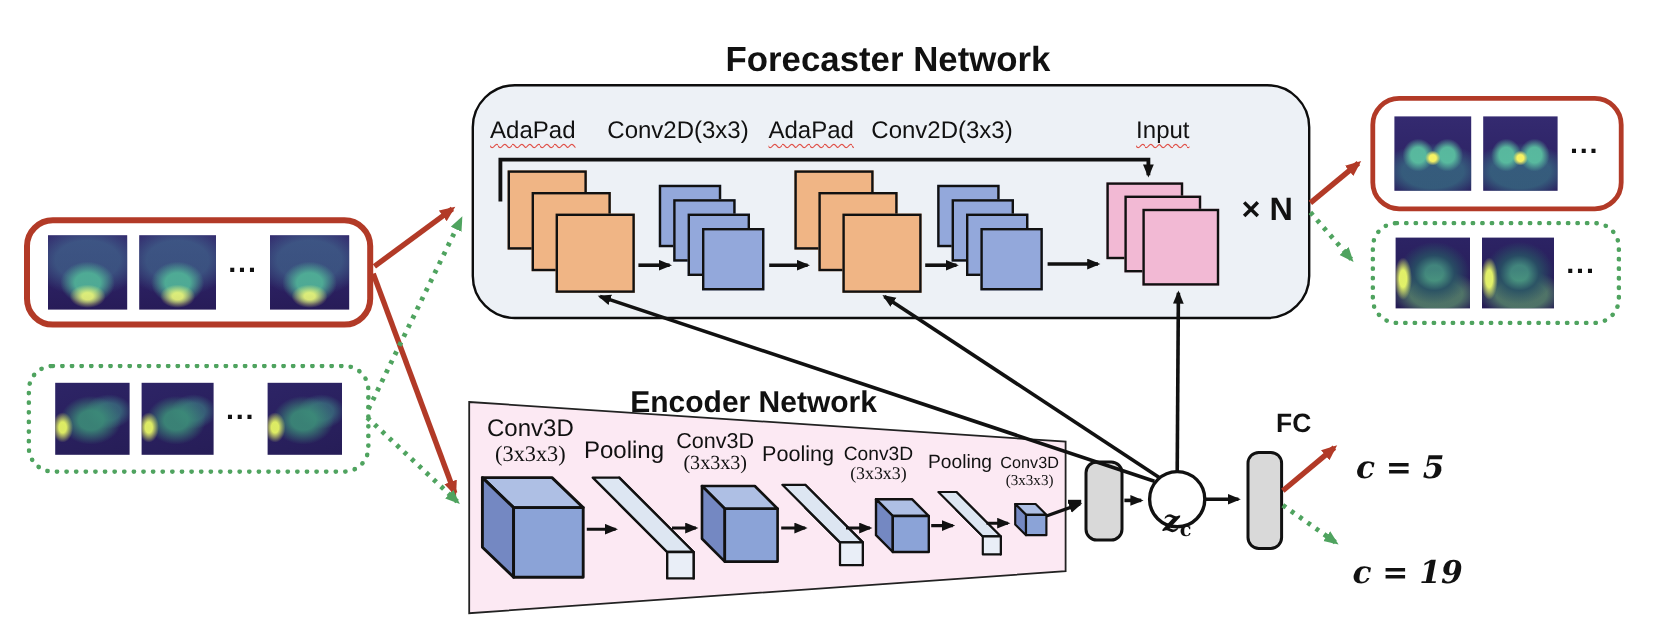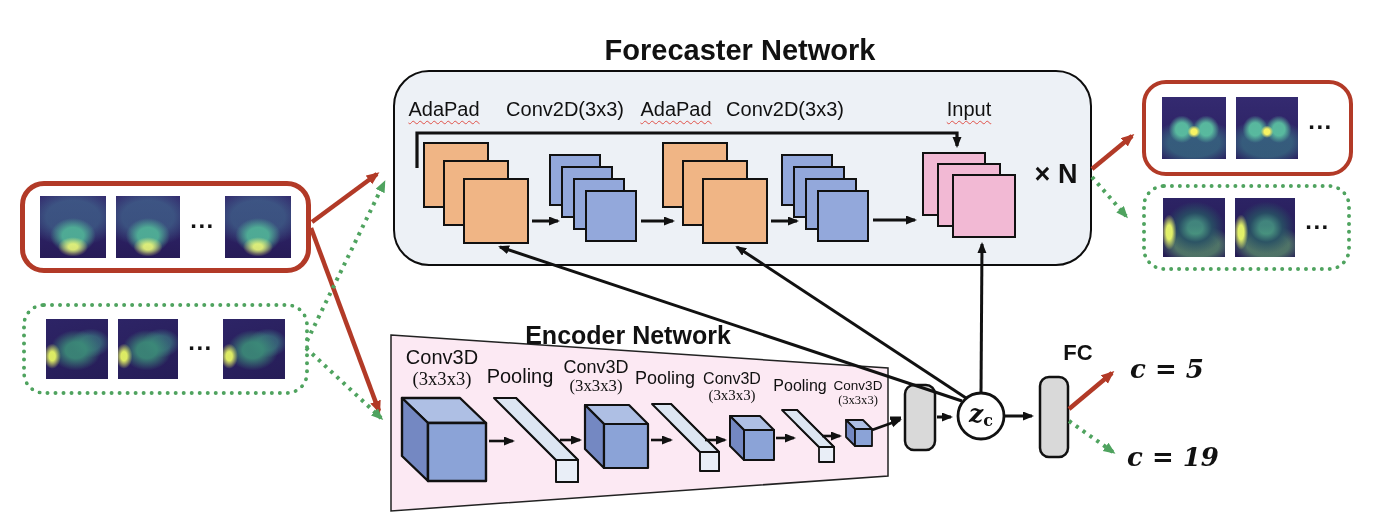--- a/index.html
+++ b/index.html
@@ -51,21 +51,21 @@
   .fc-lbl{position:absolute;top:98px;transform:translateX(-50%);font-size:20px;z-index:8;white-space:nowrap;}
   .wavy{text-decoration:underline;text-decoration-style:wavy;text-decoration-color:#e0524a;
         text-decoration-thickness:1px;text-underline-offset:4px;}
   .sq{position:absolute;border:2.5px solid #111;box-sizing:border-box;z-index:5;}
   .sq-o{background:#f0b585;}
   .sq-b{background:#93a8db;}
   .sq-p{background:#f2b9d4;}
   
   .enc-lbl{position:absolute;transform:translateX(-50%);text-align:center;line-height:1.08;z-index:8;white-space:nowrap;}
   .enc-lbl .kernel{display:block;font-size:0.93em;font-family:Liberation Serif, serif;}
-  .z8{z-index:8;}
+  .z8{z-index:8;margin-top:21px;}
 </style>
 </head>
 <body>
 
 <div id="canvas">
 
 
   <div class="ttl" style="left:740px;top:34px;transform:translateX(-50%);font-size:29px;">Forecaster Network</div>
 
 

